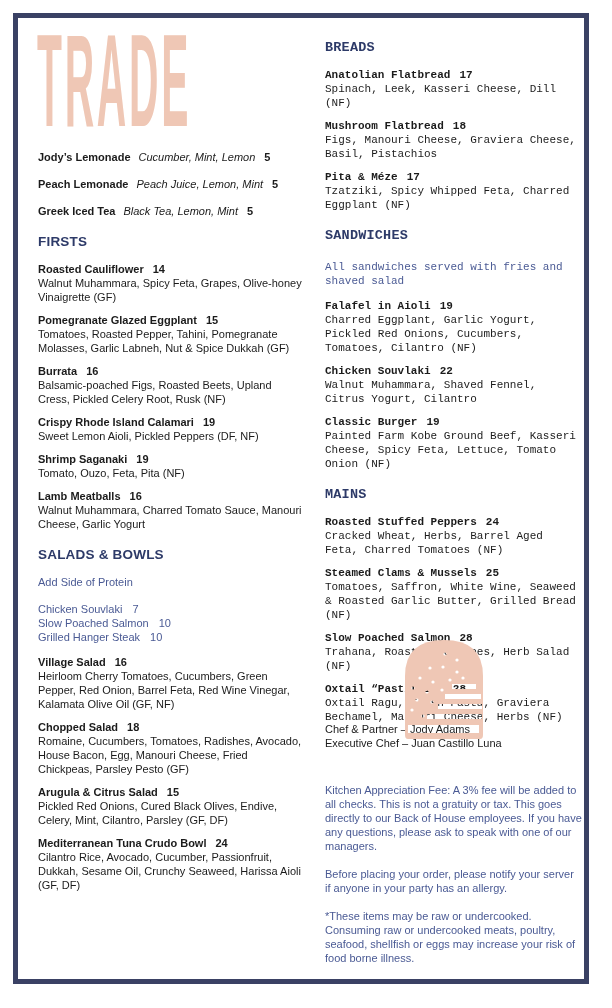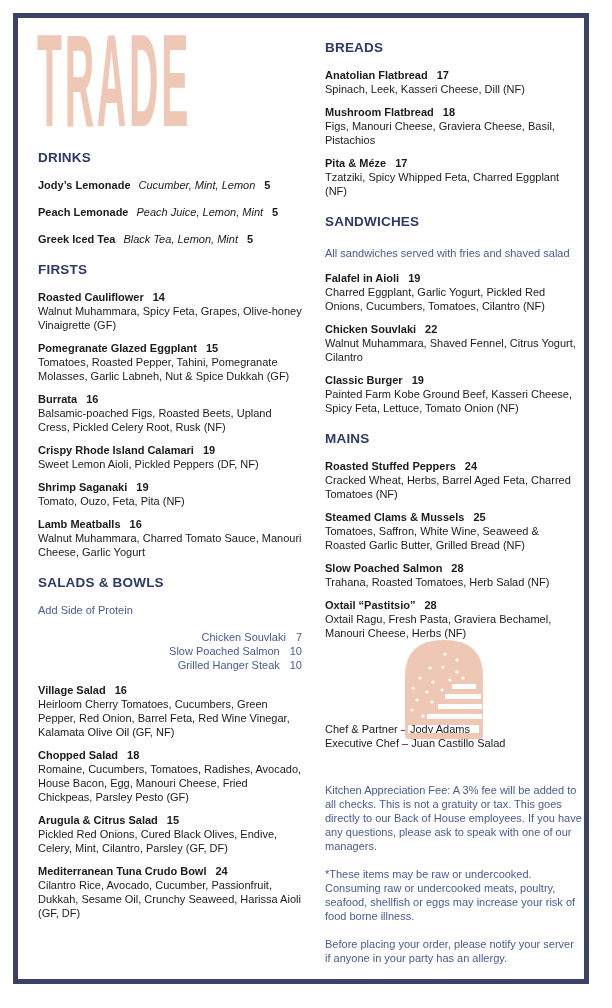--- a/index.html
+++ b/index.html
@@ -11,52 +11,51 @@
     position:absolute;left:13px;top:13px;width:576px;height:971px;
     border:5px solid #3a4164;box-sizing:border-box;z-index:0;
   }
   .logo{
     position:absolute;left:37px;top:17px;z-index:1;
     font-size:60px;font-weight:700;letter-spacing:4px;line-height:1;
     color:#efc7b5;transform:scale(0.68,2.18);transform-origin:left top;white-space:nowrap;
   }
   .col{position:absolute;font-size:11px;line-height:14px;z-index:1;}
   .col-left{left:38px;top:150px;width:264px;}
-  .col-right{left:325px;top:40px;width:254px;}
+  .col-right{left:325px;top:40px;width:254px;font-family:Liberation Mono, monospace;}
   .sec-title{
     color:#2d3a68;font-size:13.5px;line-height:16px;font-weight:700;
     letter-spacing:0.2px;margin:16px 0 12px;
   }
   .sec-title.first{margin-top:0;}
   .sec-title.with-sub{margin-bottom:12px;}
   .subtitle{color:#4a5a94;margin:16px 0 11px;}
   .drink{margin-bottom:13px;}
   .drink .ddesc{margin-left:8px;font-style:italic;}
   .item{margin-bottom:9px;}
   .iname{font-weight:700;}
   .iprice{font-weight:700;margin-left:9px;}
   .intro{color:#4a5a94;margin:0 0 13px;}
-  .proteins{color:#4a5a94;margin:0 0 11px;text-align:right;}
+  .proteins{color:#4a5a94;margin:0 0 11px;}
   .pprice{margin-left:10px;}
   .chef{position:absolute;left:325px;top:722px;width:254px;font-size:11px;line-height:14px;z-index:1;}
   .dome{position:absolute;left:405px;top:640px;z-index:2;}
   .footer{position:absolute;left:325px;top:783px;width:257px;font-size:11px;line-height:14px;color:#4a5a94;z-index:1;}
   .footer p{margin:0 0 14px;}
 </style>
 </head>
 <body>
 
 <div class="frame"></div>
 
 <div class="logo">TRADE</div>
 
 <div class="col col-left">
 
   <div class="sec">
-    <div class="sec-title first">DRINKS</div>
     <div class="drink">
       <span class="iname">Jody’s Lemonade</span><span class="ddesc">Cucumber, Mint, Lemon</span><span class="iprice">5</span>
     </div>
     <div class="drink">
       <span class="iname">Peach Lemonade</span><span class="ddesc">Peach Juice, Lemon, Mint</span><span class="iprice">5</span>
     </div>
     <div class="drink">
       <span class="iname">Greek Iced Tea</span><span class="ddesc">Black Tea, Lemon, Mint</span><span class="iprice">5</span>
     </div>
   </div>
@@ -167,21 +166,21 @@
     </div>
     <div class="item">
       <div><span class="iname">Oxtail “Pastitsio”</span><span class="iprice">28</span></div>
       <div class="idesc">Oxtail Ragu, Fresh Pasta, Graviera Bechamel, Manouri Cheese, Herbs (NF)</div>
     </div>
   </div>
 </div>
 
 <div class="chef">
   <div>Chef &amp; Partner – Jody Adams</div>
-  <div>Executive Chef – Juan Castillo Salad</div>
+  <div>Executive Chef – Juan Castillo Luna</div>
 </div>
 
 <svg class="dome" width="78" height="99" viewBox="0 0 78 99">
   <defs>
     <mask id="domemask">
       <path d="M3,99 Q0,99 0,95 L0,36 Q0,0 39,0 Q78,0 78,36 L78,95 Q78,99 75,99 Z" fill="#ffffff"></path>
       <rect x="47" y="44" width="24" height="5" fill="#000"></rect>
       <rect x="40" y="54" width="36" height="5" fill="#000"></rect>
       <rect x="33" y="64" width="44" height="5" fill="#000"></rect>
       <rect x="22" y="74" width="55" height="5" fill="#000"></rect>
@@ -202,15 +201,15 @@
         <circle cx="27" cy="62" r="1.6" fill="#000"></circle>
       <circle cx="7" cy="70" r="1.6" fill="#000"></circle>
         <circle cx="18" cy="76" r="1.6" fill="#000"></circle>
     </mask>
   </defs>
   <rect width="78" height="99" fill="#efc7b5" mask="url(#domemask)"></rect>
 </svg>
 
 <div class="footer">
   <p>Kitchen Appreciation Fee: A 3% fee will be added to all checks. This is not a gratuity or tax. This goes directly to our Back of House employees. If you have any questions, please ask to speak with one of our managers.</p>
+  <p>Before placing your order, please notify your server if anyone in your party has an allergy.</p>
   <p>*These items may be raw or undercooked. Consuming raw or undercooked meats, poultry, seafood, shellfish or eggs may increase your risk of food borne illness.</p>
-  <p>Before placing your order, please notify your server if anyone in your party has an allergy.</p>
 </div>
 
 </body></html>

